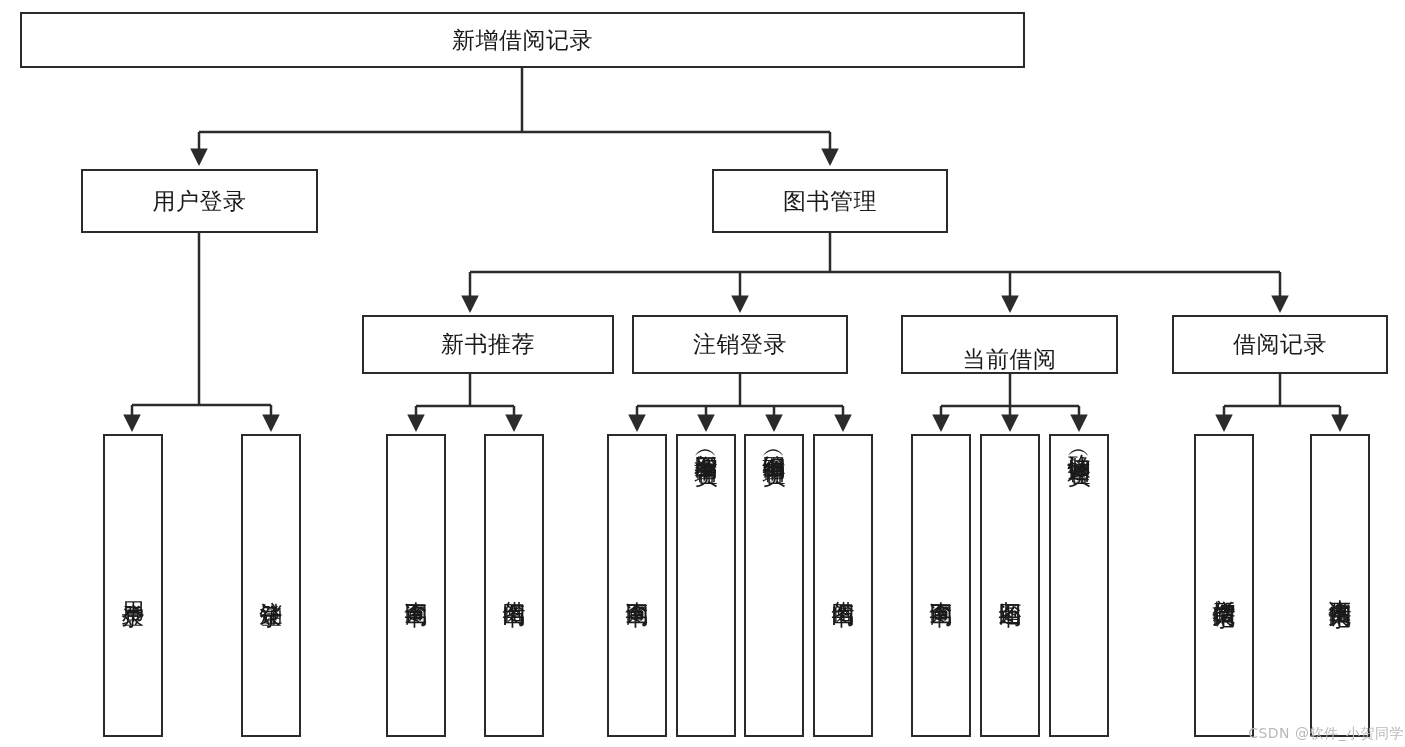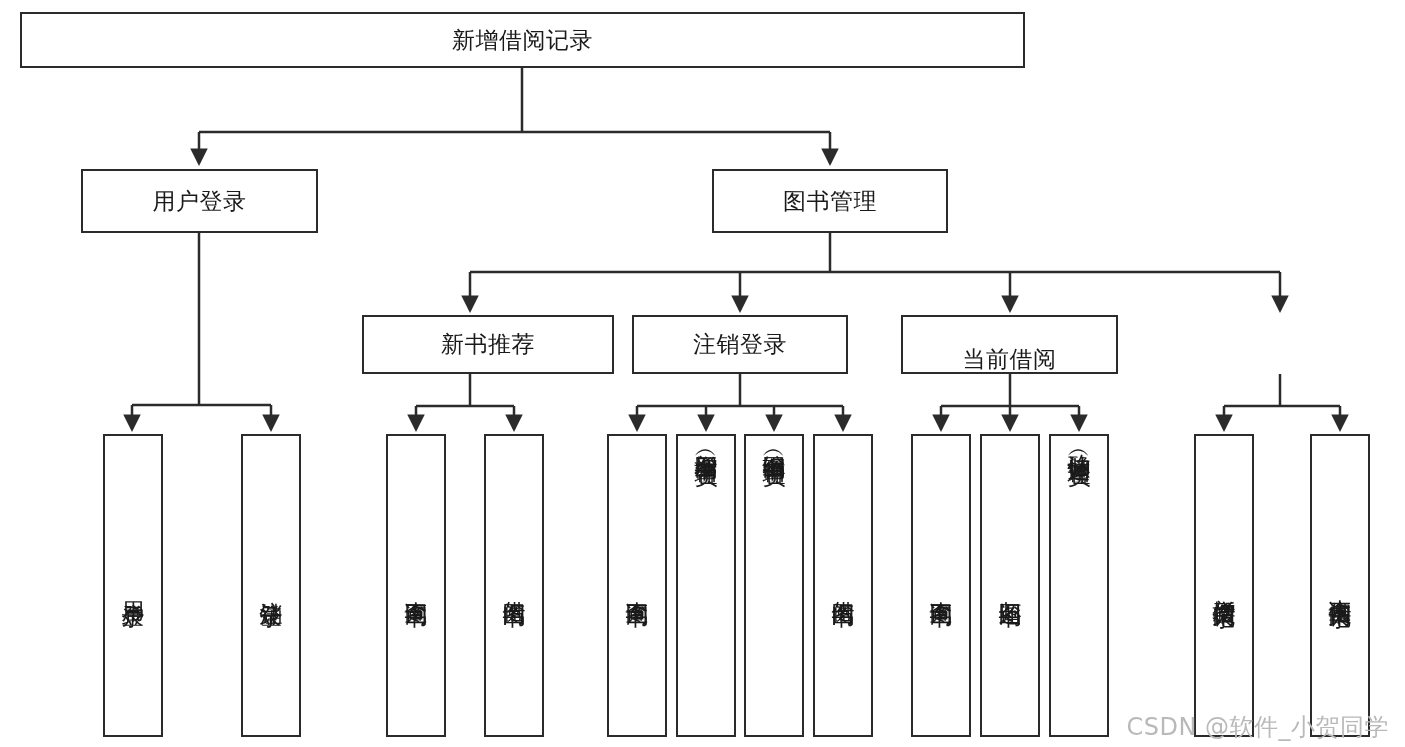--- a/index.html
+++ b/index.html
@@ -50,23 +50,23 @@
     font-size: 23px;
     line-height: 1.18;
     letter-spacing: 1.5px;
     white-space: nowrap;
   }
   .node.leaf.center-v {
     align-items: center;
   }
   .watermark {
     position: absolute;
-    right: 16px;
+    right: 1px;
     bottom: 4px;
-    font-size: 24px;
+    font-size: 14px;
     color: #b9b9b9;
     white-space: nowrap;
     letter-spacing: 0.5px;
   }
 </style>
 </head>
 <body>
 
 <div id="canvas">
 
@@ -133,20 +133,23 @@
 
   <div class="node" style="left:362px; top:315px; width:252px; height:59px;">
     <span class="label">新书推荐</span>
   </div>
   <div class="node" style="left:632px; top:315px; width:216px; height:59px;">
     <span class="label">注销登录</span>
   </div>
   <div class="node" style="left:901px; top:315px; width:217px; height:59px;align-items:flex-end;">
     <span class="label">当前借阅</span>
   </div>
+  <div class="node" style="left:1172px; top:315px; width:216px; height:59px;">
+    <span class="label">借阅记录</span>
+  </div>
 
   <div class="node leaf center-v" style="left:103px; top:434px; width:60px; height:303px;">
     <span class="label">用户登录</span>
   </div>
   <div class="node leaf center-v" style="left:241px; top:434px; width:60px; height:303px;">
     <span class="label">注销登录</span>
   </div>
 
   <div class="node leaf center-v" style="left:386px; top:434px; width:60px; height:303px;">
     <span class="label">查询图书</span>

